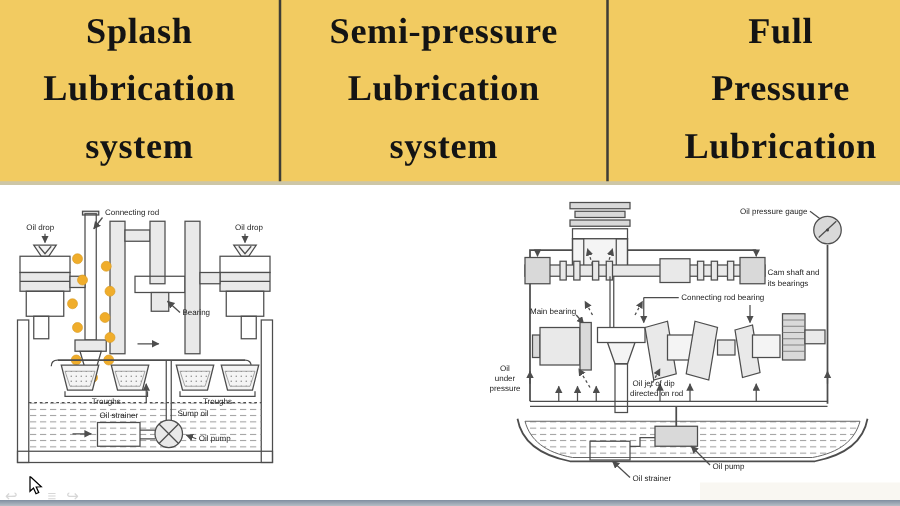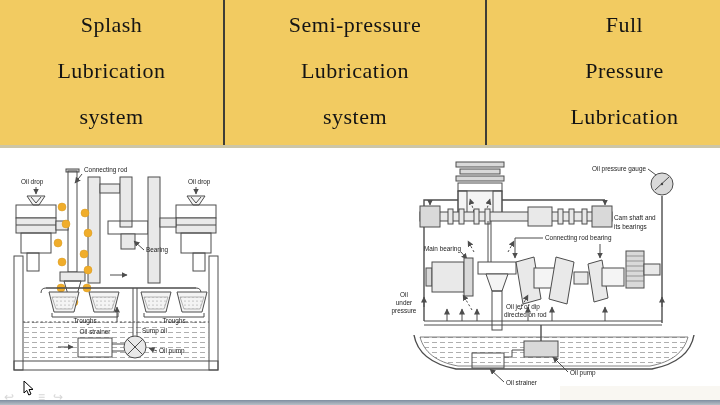--- a/index.html
+++ b/index.html
@@ -5,21 +5,21 @@
   html,body{margin:0;padding:0;}
   #stage{position:relative;width:720px;height:405px;background:#ffffff;overflow:hidden;
          font-family:"Liberation Sans",sans-serif;}
   
   #banner{position:absolute;left:0;top:0;width:720px;height:145px;display:flex;
           background:var(--banner,#f2cb61);border-bottom:3px solid #cdc6a6;}
   .hcell{height:100%;display:flex;flex-direction:column;align-items:center;justify-content:flex-start;
          padding-top:2px;box-sizing:border-box;}
   .hcell + .hcell{border-left:2px solid var(--divider,#3f3d36);}
   .hc0{width:223px;} .hc1{width:262px;align-items:center;} .hc2{width:233px;padding-left:44px;}
-  .hline{font-family:"Liberation Serif",serif;font-weight:normal;font-size:22px;line-height:46px;
+  .hline{font-family:"Liberation Serif",serif;font-weight:bold;font-size:29px;line-height:46px;
          color:#141414;white-space:nowrap;letter-spacing:.5px;}
   
   svg{position:absolute;}
   svg text{font-family:"Liberation Sans",sans-serif;font-size:6.4px;fill:#222;stroke:none;}
   .so{fill:none;stroke:#4d4d4d;stroke-width:1;}
   .so2{fill:none;stroke:#4d4d4d;stroke-width:1.4;}
   .sg{fill:#e9e9e9;stroke:#4d4d4d;stroke-width:1;}
   .sw{fill:#f4f4f4;stroke:#4d4d4d;stroke-width:1;}
   .sd{fill:#d9d9d9;stroke:#4d4d4d;stroke-width:1;}
   .dsh{stroke-dasharray:2.2,2.2;}

